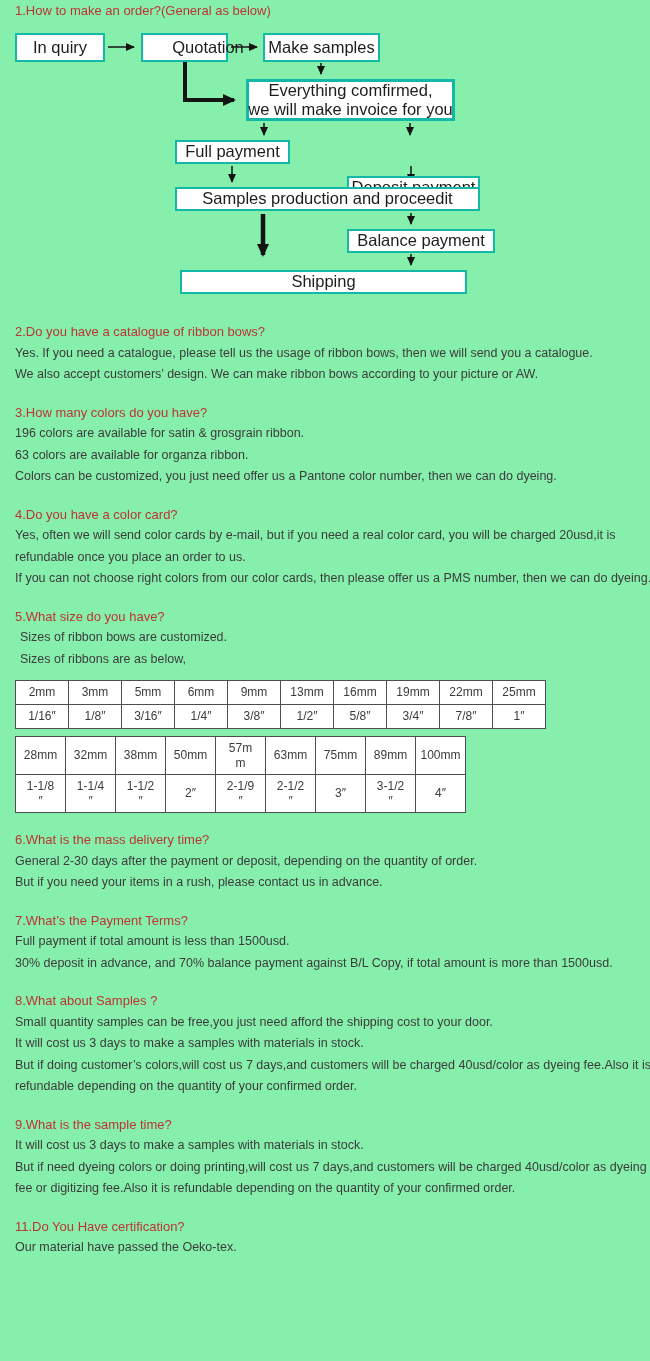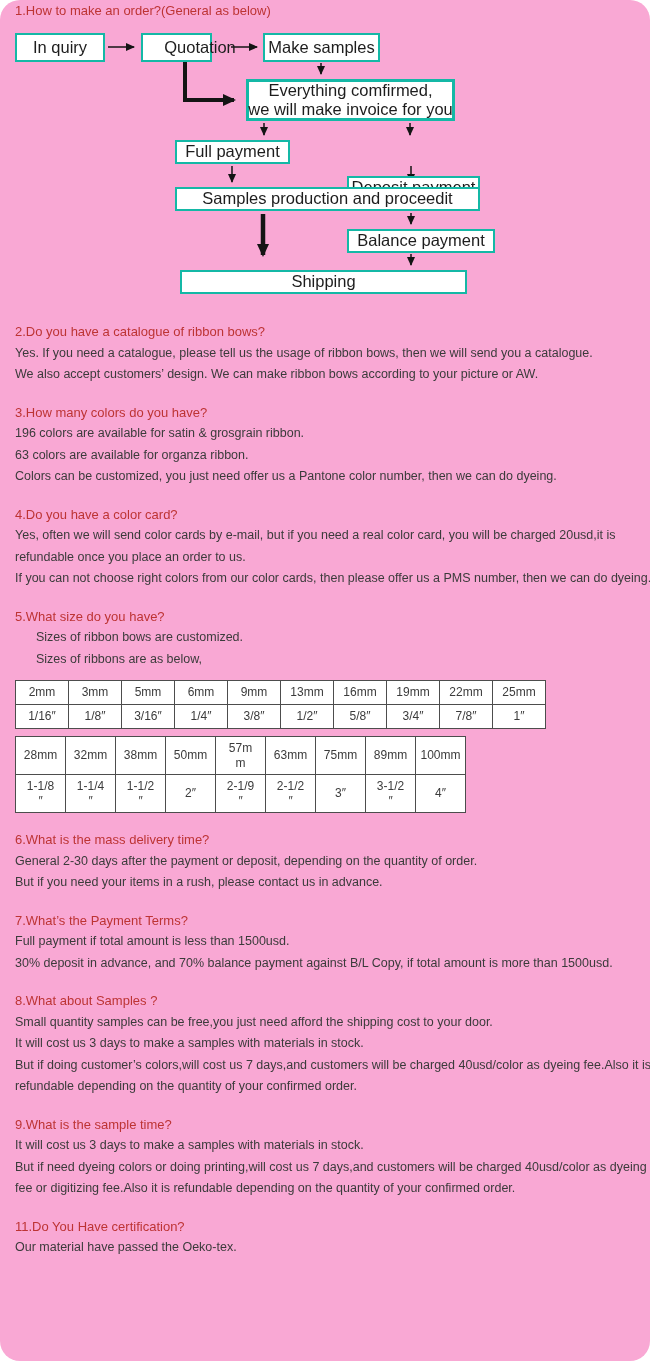--- a/index.html
+++ b/index.html
@@ -1,35 +1,35 @@
 <!DOCTYPE html>
 <html><head>
 <meta charset="utf-8">
 <style>
   html,body{margin:0;padding:0;background:#ffffff;}
   .page{
-    position:relative;width:650px;height:1361px;background:#f9a8d4;
-    font-family:"Liberation Sans",sans-serif;color:#3b3b3b;overflow:hidden;border-radius:20px;
+    position:relative;width:650px;height:1361px;background:#86efac;
+    font-family:"Liberation Sans",sans-serif;color:#3b3b3b;overflow:hidden;
   }
   
   .flow{position:relative;width:650px;height:305px;}
   .flow-title{position:absolute;left:15px;top:3px;font-size:13px;color:#bd3434;white-space:nowrap;}
   .arrows{position:absolute;left:0;top:0;width:650px;height:305px;}
   .fbox{
     position:absolute;border:2px solid #14b8a6;background:#fff;color:#1d1d1d;
     display:flex;align-items:center;justify-content:center;flex-direction:column;
     font-size:16.5px;line-height:1.16;text-align:center;box-sizing:border-box;white-space:nowrap;
   }
   .fbox.thick{border-width:3px;}
   
   .content{padding:0 15px;}
   .sec{margin-top:16px;}
   .sec h3{margin:0;font-size:13px;font-weight:normal;color:#bd3434;line-height:21.5px;white-space:nowrap;}
   .sec p{margin:0;font-size:12.5px;line-height:21.5px;white-space:nowrap;color:#3b3b3b;}
-  .sec p.indent{padding-left:5px;margin-left:16px;}
+  .sec p.indent{padding-left:5px;}
   .sizes-table{border-collapse:collapse;table-layout:fixed;margin-top:10px;background:#fff;}
   .sizes-table td{
     border:1px solid #4d4d4d;text-align:center;vertical-align:middle;
     font-size:12px;color:#3b3b3b;padding:3px 2px;white-space:pre-line;line-height:15px;
   }
   .t1{width:482px;}
   .t1 td{width:48px;height:17px;}
   .t2{width:406px;margin-top:7px;}
   .t2 td{width:45px;height:31px;}
 </style>
@@ -59,21 +59,21 @@
         <line x1="232" y1="166" x2="232" y2="182" marker-end="url(#m-small)"></line>
         <line x1="411" y1="166" x2="411" y2="182" marker-end="url(#m-small)"></line>
         <line x1="411" y1="213" x2="411" y2="224" marker-end="url(#m-small)"></line>
         <line x1="411" y1="254" x2="411" y2="265" marker-end="url(#m-small)"></line>
       </g>
       <path d="M185,62 L185,100 L234,100" stroke="#141414" stroke-width="4" fill="none" marker-end="url(#m-big)"></path>
       <line x1="263" y1="214" x2="263" y2="255" stroke="#141414" stroke-width="4.5" marker-end="url(#m-big)"></line>
     </svg>
 
     <div class="fbox" style="left:15px;top:33px;width:90px;height:29px;">In quiry</div>
-    <div class="fbox" style="left:141px;top:33px;width:71px;height:29px;padding-left:47px;">Quotation</div>
+    <div class="fbox" style="left:141px;top:33px;width:87px;height:29px;padding-left:47px;">Quotation</div>
     <div class="fbox" style="left:263px;top:33px;width:117px;height:29px;">Make samples</div>
     <div class="fbox thick" style="left:246px;top:79px;width:209px;height:42px;">
       <span>Everything comfirmed,</span>
       <span>we will make invoice for you</span>
     </div>
     <div class="fbox" style="left:175px;top:140px;width:115px;height:24px;">Full payment</div>
     <div class="fbox" style="left:347px;top:140px;width:133px;height:24px;margin-top:36px;">Deposit payment</div>
     <div class="fbox" style="left:175px;top:187px;width:305px;height:24px;">Samples production and proceedit</div>
     <div class="fbox" style="left:347px;top:229px;width:148px;height:24px;">Balance payment</div>
     <div class="fbox" style="left:180px;top:270px;width:287px;height:24px;">Shipping</div>

